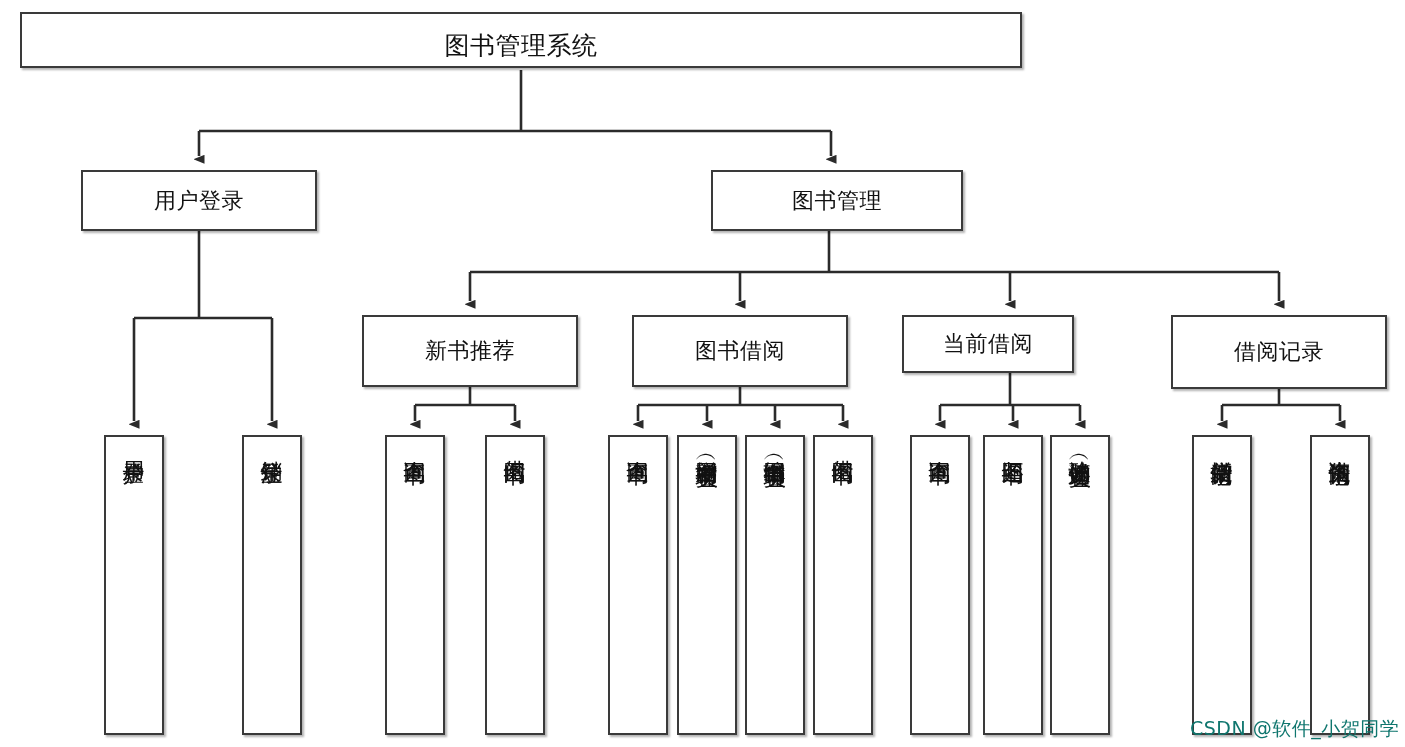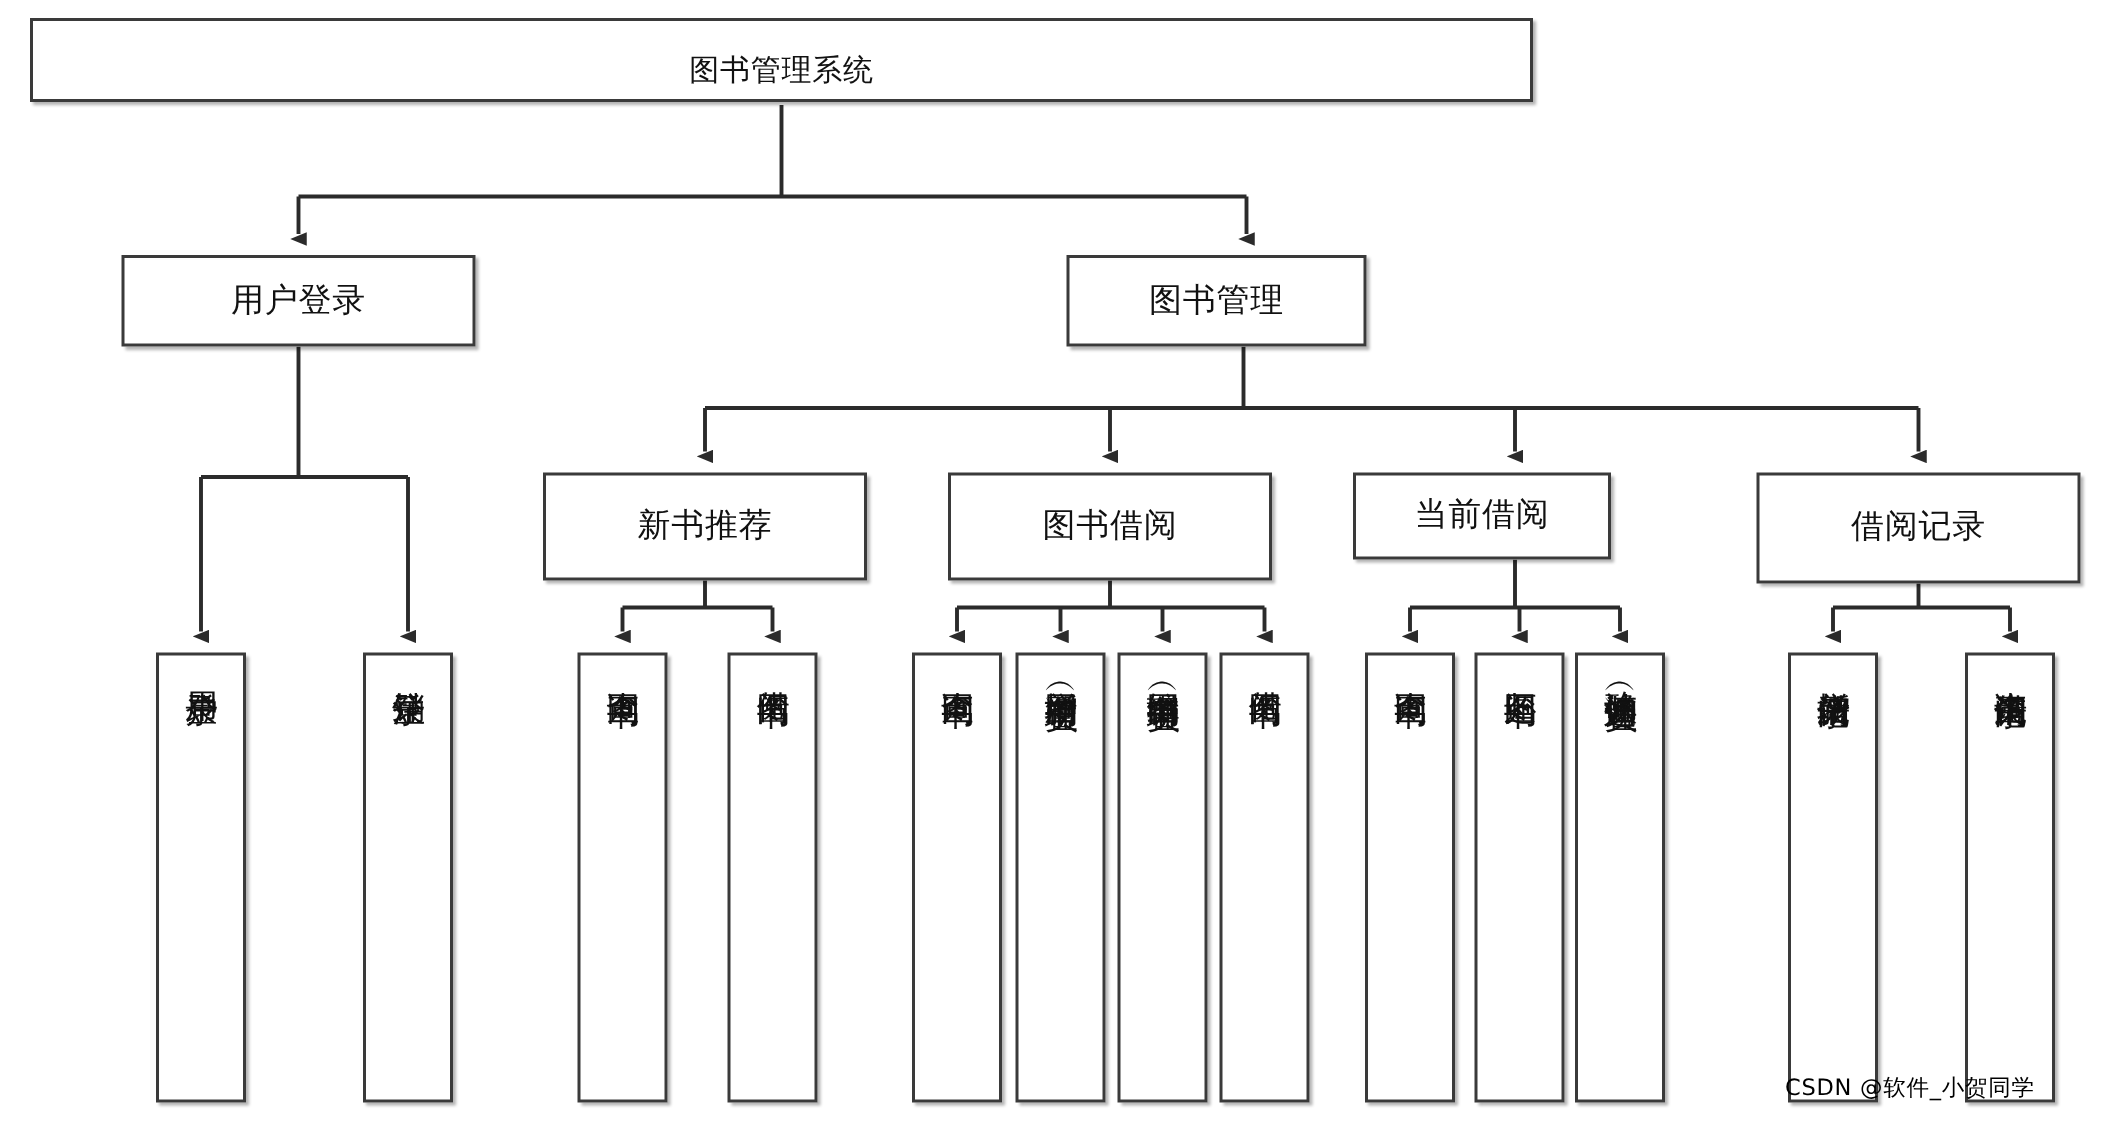--- a/index.html
+++ b/index.html
@@ -42,41 +42,41 @@
     text-align: center;
     line-height: 1.15;
     white-space: nowrap;
   }
   
   .node.horizontal .node-label {
     font-size: 22px;
     letter-spacing: 0.5px;
   }
   .node.root .node-label {
-    font-size: 20px;
+    font-size: 25px;
     margin-top: 12px;
   }
   
   .node.leaf {
     align-items: flex-start;
     justify-content: center;
     padding-top: 6px;
   }
   .node.leaf .node-label {
     writing-mode: vertical-rl;
     text-orientation: upright;
     font-size: 22px;
     line-height: 1.05;
     letter-spacing: 1px;
     white-space: nowrap;
   }
   .watermark {
     position: absolute;
-    font-size: 15px;
-    color: #000000;
+    font-size: 19px;
+    color: #0f766e;
     white-space: nowrap;
     letter-spacing: 0.5px;
   }
 </style>
 </head>
 <body>
 
 <div id="diagram">
 
   <svg class="connectors" viewBox="0 0 1405 747" xmlns="http://www.w3.org/2000/svg">
@@ -129,21 +129,21 @@
     </g>
   </svg>
 
   <div class="node root horizontal" style="left:20px; top:12px; width:1002px; height:56px;">
     <span class="node-label">图书管理系统</span>
   </div>
 
   <div class="node horizontal" style="left:81px; top:170px; width:236px; height:61px;">
     <span class="node-label">用户登录</span>
   </div>
-  <div class="node horizontal" style="left:711px; top:170px; width:200px; height:61px;">
+  <div class="node horizontal" style="left:711px; top:170px; width:252px; height:61px;">
     <span class="node-label">图书管理</span>
   </div>
 
   <div class="node horizontal" style="left:362px; top:315px; width:216px; height:72px;">
     <span class="node-label">新书推荐</span>
   </div>
   <div class="node horizontal" style="left:632px; top:315px; width:216px; height:72px;">
     <span class="node-label">图书借阅</span>
   </div>
   <div class="node horizontal" style="left:902px; top:315px; width:172px; height:58px;">

